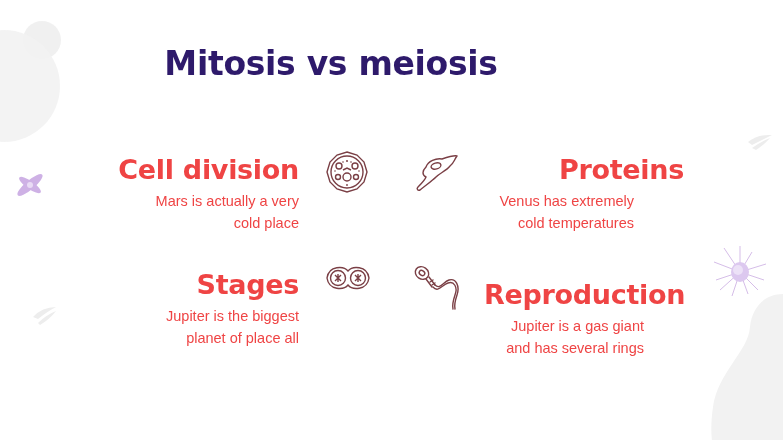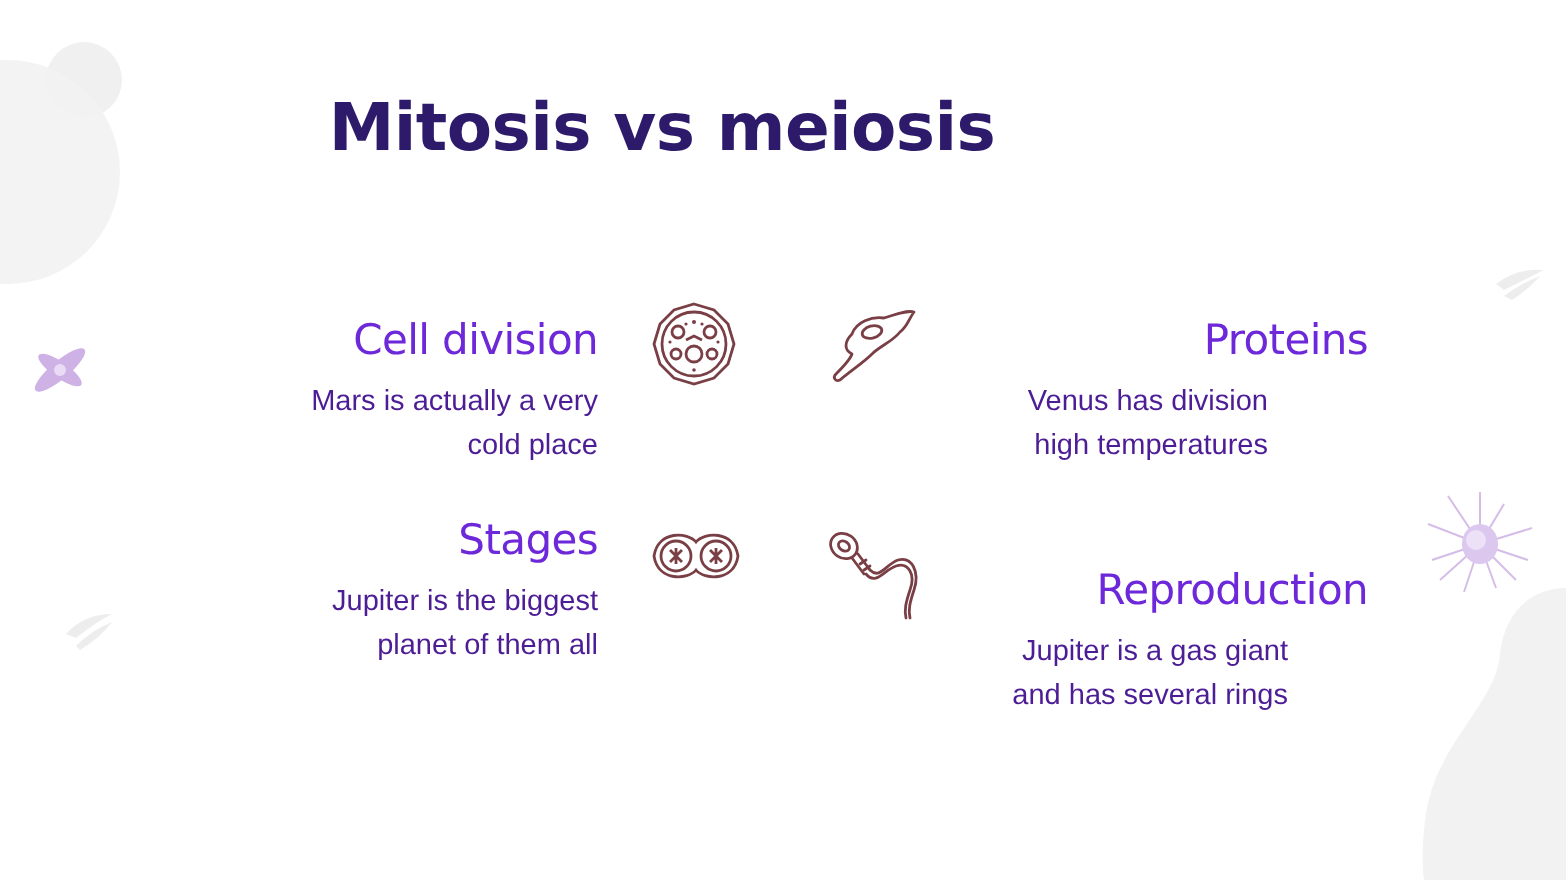--- a/index.html
+++ b/index.html
@@ -11,25 +11,25 @@
     .slide { position: absolute; inset: 0; }
     .deco { position: absolute; }
     .title {
       position: absolute; left: 0; width: 662px; top: 44px;
       text-align: center; font-size: 33px; font-weight: bold;
       color: #2e1a6b; letter-spacing: -0.3px;
       font-family: "DejaVu Sans", sans-serif;
     }
     .item { position: absolute; width: 200px; }
     .item .head {
-      font-family: "DejaVu Sans", sans-serif; font-weight: normal;
-      font-size: 21px; color: #6d28d9; line-height: 28px; letter-spacing: -0.3px;
+      font-family: "DejaVu Sans", sans-serif; font-weight: bold;
+      font-size: 27px; color: #ef4444; line-height: 28px; letter-spacing: -0.3px;
     }
     .item .desc {
-      font-size: 14.5px; color: #4c1d95; line-height: 22px; margin-top: 6px;
+      font-size: 14.5px; color: #ef4444; line-height: 22px; margin-top: 6px;
     }
     .item.left { text-align: right; }
     .item.right { text-align: right; }
     .icon { position: absolute; }
   </style>
 </head>
 <body>
 
 <div class="slide">
 
@@ -80,26 +80,26 @@
 
   <div class="title">Mitosis vs meiosis</div>
 
   <div class="item left" style="left:99px;top:156px">
     <div class="head">Cell division</div>
     <div class="desc" style="padding-left:48px">Mars is actually a very cold place</div>
   </div>
 
   <div class="item right" style="left:484px;top:156px">
     <div class="head">Proteins</div>
-    <div class="desc" style="padding-right:50px">Venus has division high temperatures</div>
+    <div class="desc" style="padding-right:50px">Venus has extremely cold temperatures</div>
   </div>
 
-  <div class="item left" style="left:99px;top:256px">
+  <div class="item left" style="left:99px;top:271px">
     <div class="head">Stages</div>
-    <div class="desc" style="padding-left:52px">Jupiter is the biggest planet of them all</div>
+    <div class="desc" style="padding-left:52px">Jupiter is the biggest planet of place all</div>
   </div>
 
   <div class="item right" style="left:484px;top:281px">
     <div class="head">Reproduction</div>
     <div class="desc" style="padding-right:40px">Jupiter is a gas giant and has several rings</div>
   </div>
 
   <svg class="icon" style="left:325px;top:150px" width="44" height="44" viewBox="0 0 44 44">
     <g fill="none" stroke="#7a3f45" stroke-width="1.4">
       <polygon points="22,2 32,5 39,12 42,22 39,32 32,39 22,42 12,39 5,32 2,22 5,12 12,5"></polygon>

